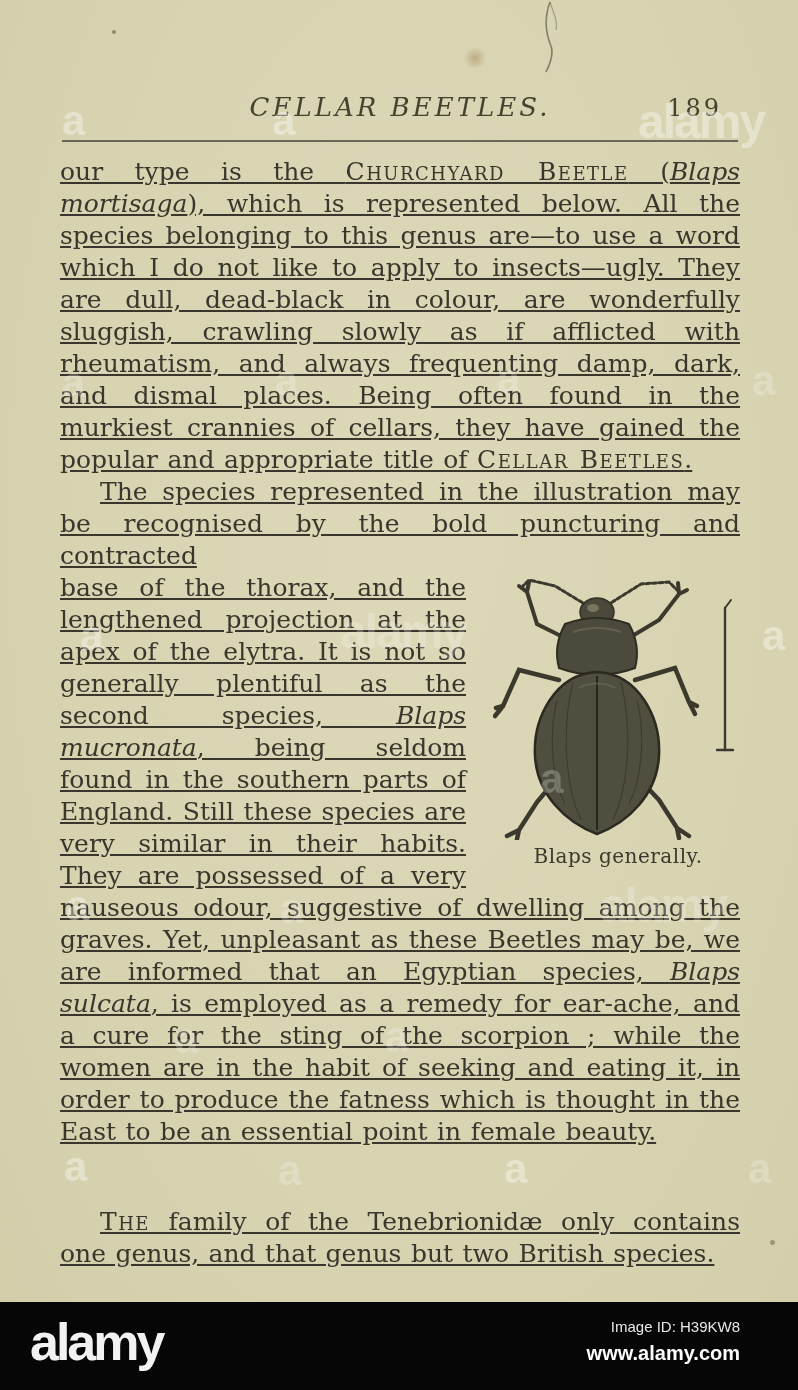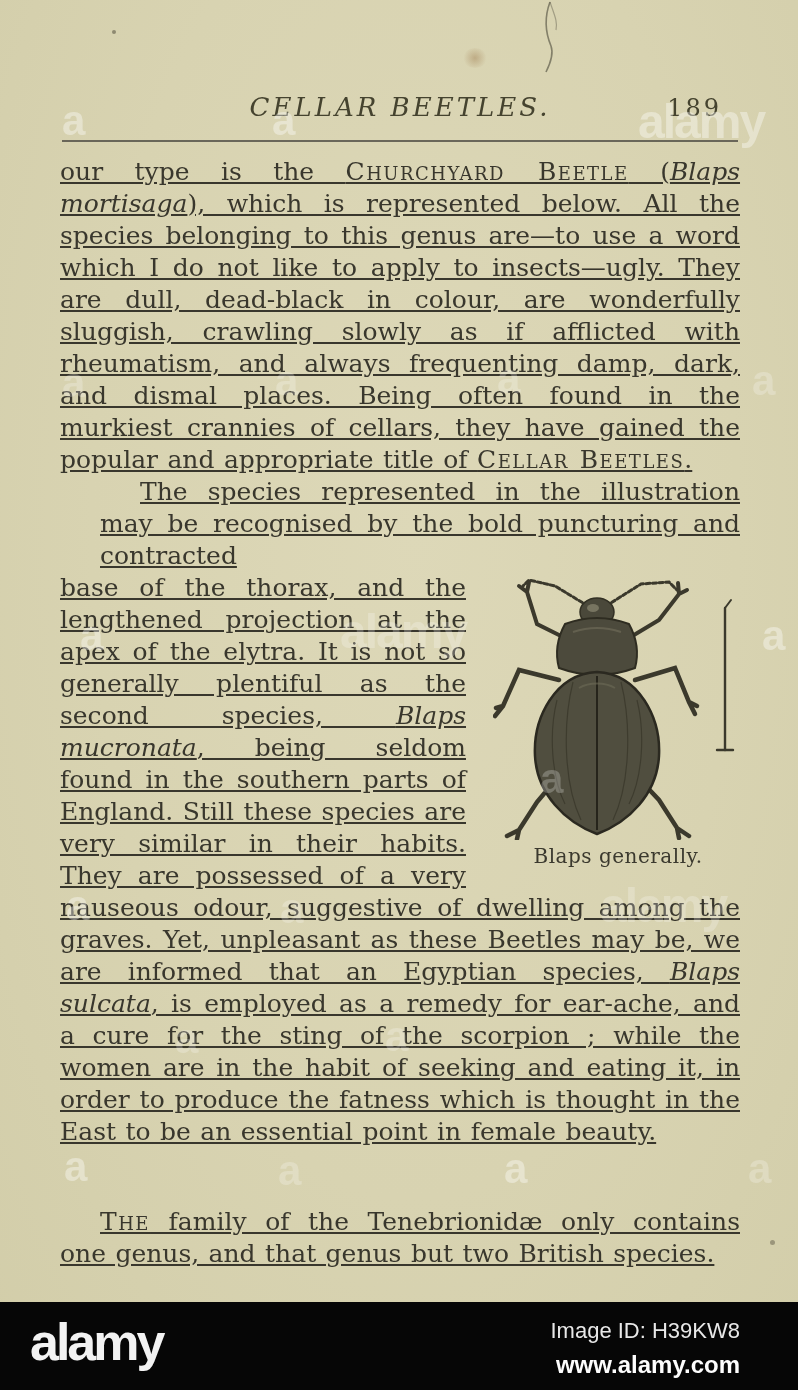--- a/index.html
+++ b/index.html
@@ -11,21 +11,21 @@
   .content{position:absolute;left:60px;top:8px;width:680px;}
   .page-header{position:relative;margin-top:84px;height:34px;}
   .running-title{
     text-align:center;font-style:italic;font-size:26px;letter-spacing:3px;color:#45432f;
   }
   .page-number{position:absolute;right:18px;top:2px;font-size:24px;letter-spacing:3px;color:#45432f;}
   .rule{border:none;border-top:2px solid #56544a;margin:14px 2px 0 2px;opacity:.85;}
   .para{font-size:25px;line-height:32px;text-align:justify;margin:0;word-spacing:1.5px;text-decoration:underline;}
   .p1{margin-top:14px;}
   .indent{text-indent:40px;}
-  .p2a{text-align-last:justify;margin-left:40px;}
+  .p2a{text-align-last:justify;}
   .sc{font-variant:small-caps;letter-spacing:1.5px;}
   .it{font-style:italic;}
   .p3{margin-top:58px;}
   .figure{
     float:right;width:276px;margin:0 -16px 2px 14px;text-align:center;
   }
   .figcaption{font-size:20px;margin-top:0;letter-spacing:.5px;color:#3b392e;}
   
   .wm{position:absolute;color:rgba(255,255,255,.38);font-family:"Liberation Sans",sans-serif;
       font-weight:bold;pointer-events:none;line-height:1;}
@@ -34,22 +34,22 @@
   .wm-dim{color:rgba(255,255,255,.24);}
   
   .artifact{position:absolute;pointer-events:none;}
   
   .footer{
     position:absolute;left:0;right:0;bottom:0;height:88px;background:#060606;
     color:#f2f2f2;font-family:"Liberation Sans",sans-serif;
   }
   .footer-logo{position:absolute;left:30px;top:10px;font-size:52px;font-weight:bold;letter-spacing:-3px;}
   .footer-right{position:absolute;right:58px;top:16px;text-align:right;}
-  .footer-id{font-size:22px;color:#e8e8e8;margin-bottom:7px;}
-  .footer-url{font-size:24px;font-weight:bold;color:#fdfdfd;}
+  .footer-id{font-size:15px;color:#e8e8e8;margin-bottom:7px;}
+  .footer-url{font-size:20px;font-weight:bold;color:#fdfdfd;}
 </style>
 </head>
 <body>
 
 <div class="canvas">
 
   <svg class="artifact" style="left:520px;top:0;" width="60" height="75" viewBox="0 0 60 75">
     <path d="M 30 2 C 24 18 26 34 31 46 C 34 54 30 64 26 72" fill="none" stroke="rgba(60,58,45,.55)" stroke-width="1.6"></path>
     <path d="M 30 2 C 34 14 38 22 36 30" fill="none" stroke="rgba(60,58,45,.35)" stroke-width="1.2"></path>
   </svg>

